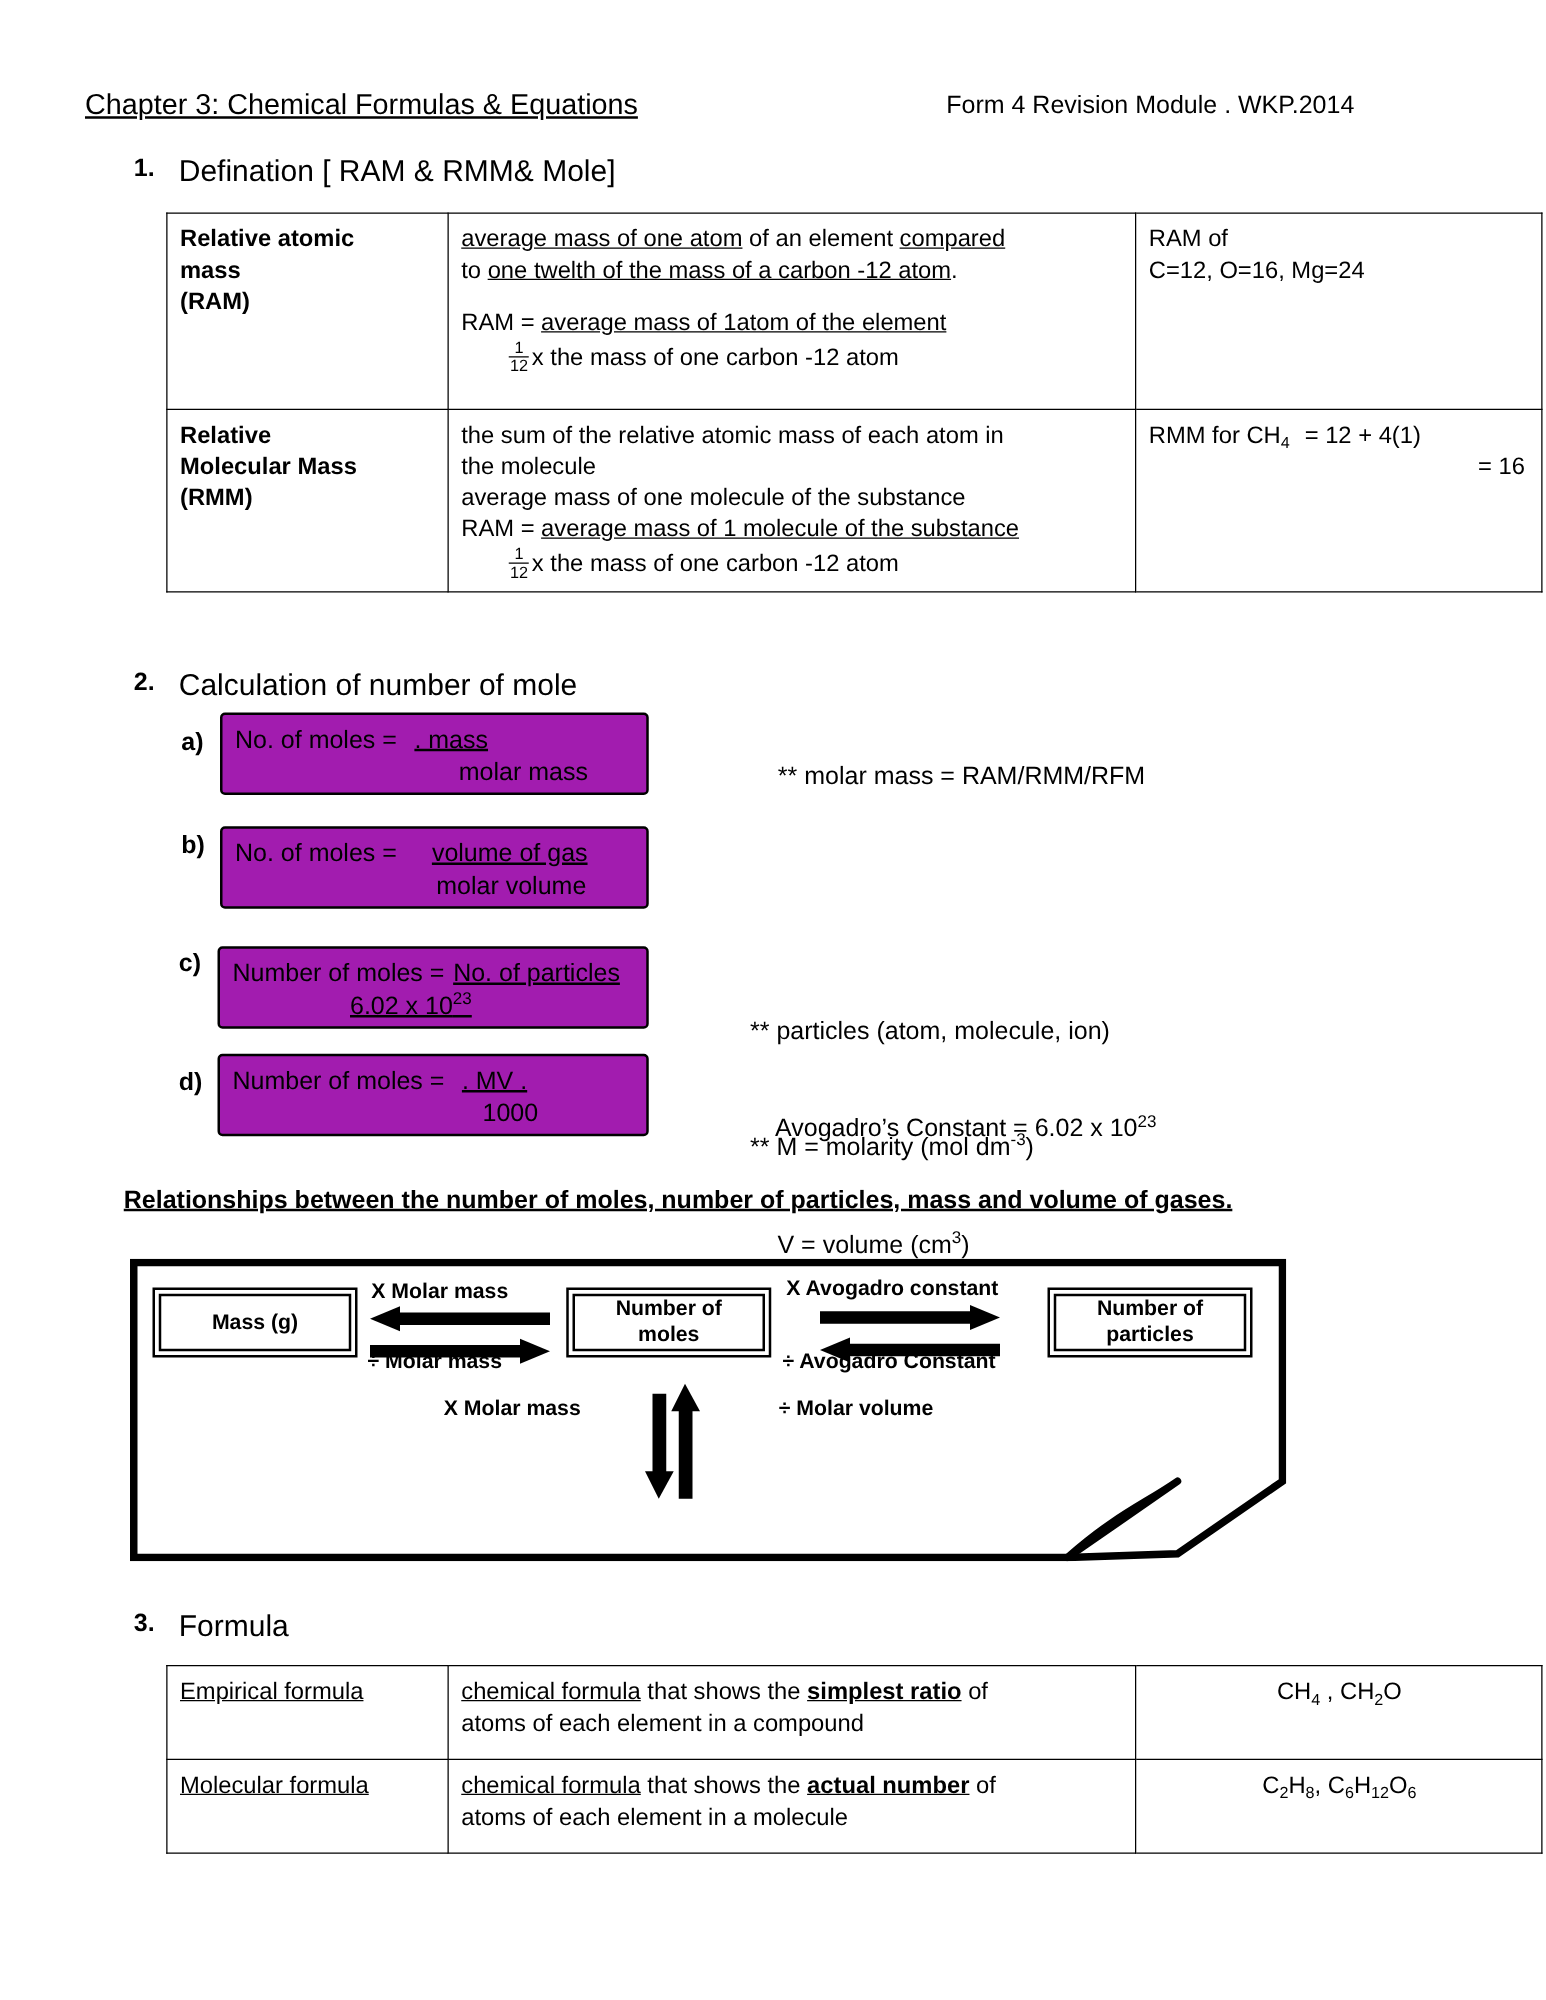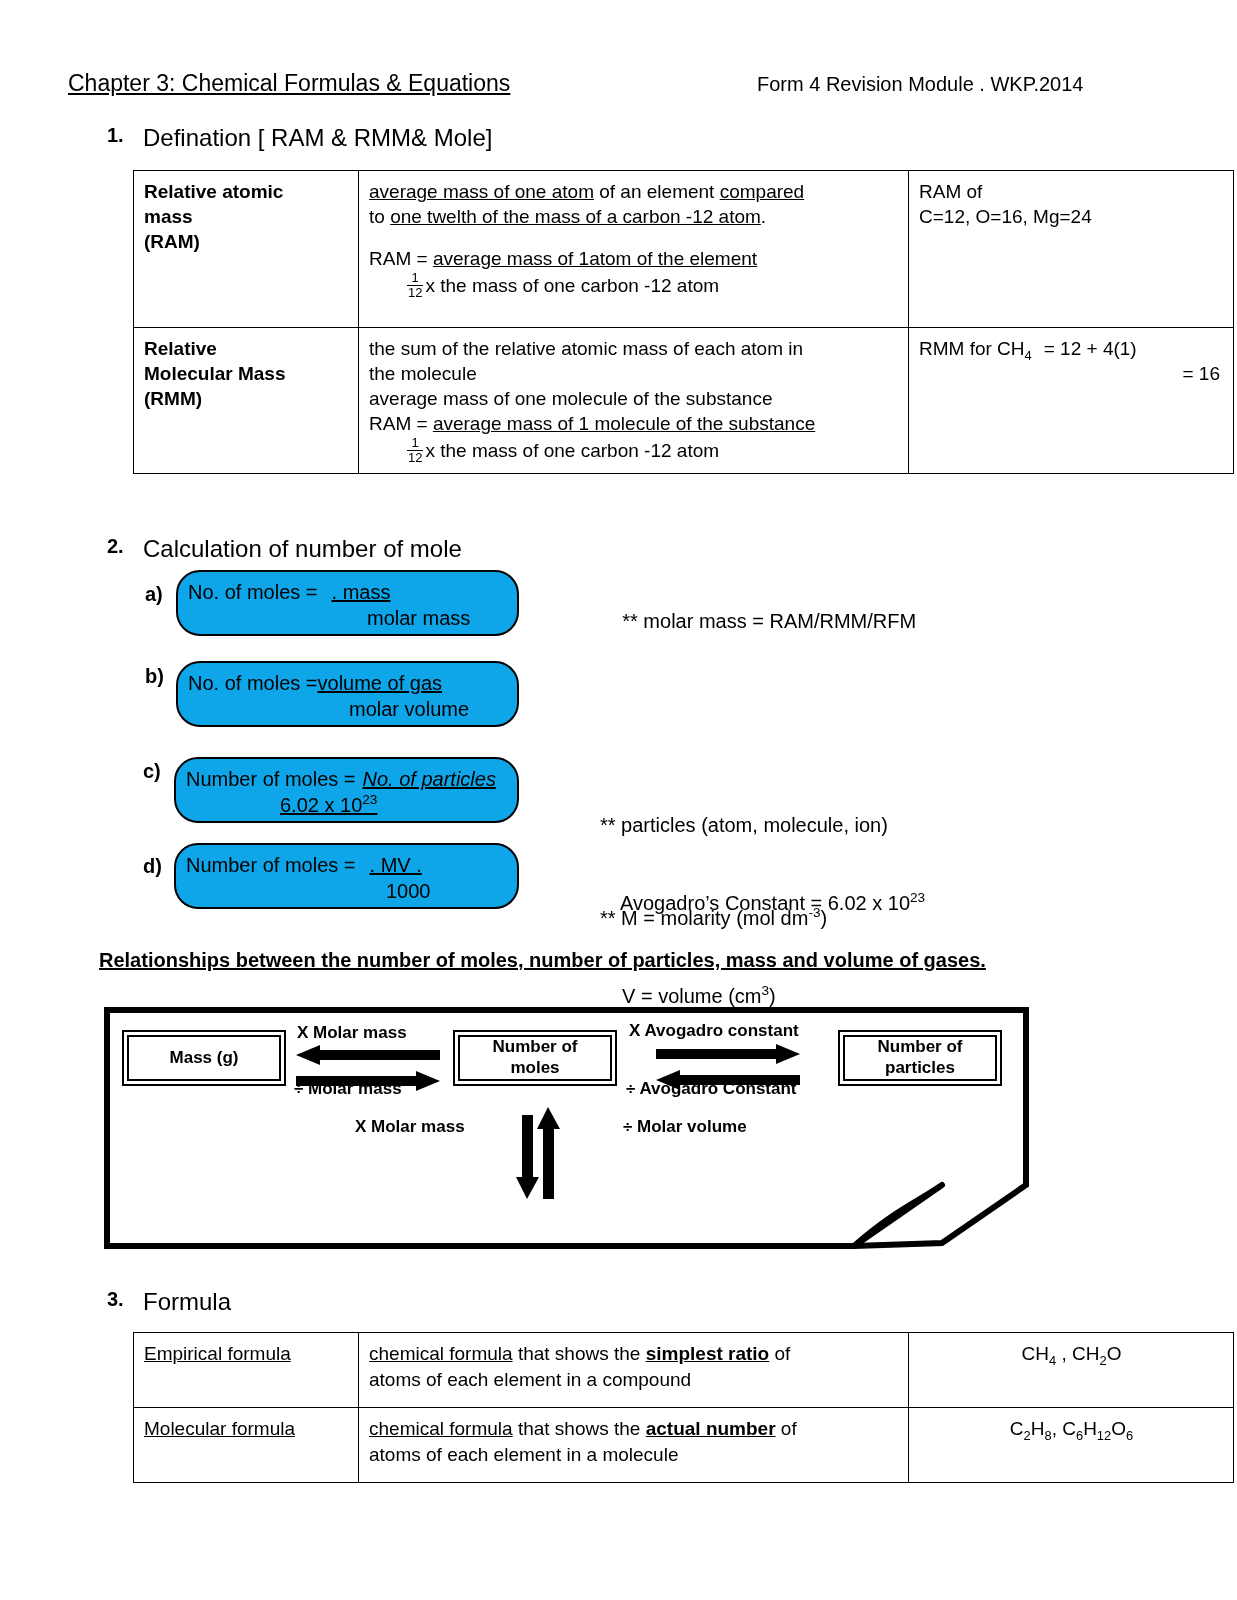--- a/index.html
+++ b/index.html
@@ -86,22 +86,22 @@
   .frac .num { display: block; border-bottom: 1px solid #000; padding: 0 1px; }
   .frac .den { display: block; padding: 0 1px; }
   .ind2 { display: block; margin-left: 38px; }
   .gap { display: block; height: 17px; }
   .rmm-ex-r { display: block; text-align: right; padding-right: 4px; }
 
   
   .fbox {
     position: absolute;
     border: 2px solid #000;
-    border-radius: 24px;
-    background: #0ea5e9;
+    border-radius: 4px;
+    background: #a21caf;
     font-size: 20px;
     line-height: 1.3;
     box-sizing: border-box;
     padding: 7px 10px 0 10px;
   }
   .fletter {
     position: absolute;
     font-weight: bold;
     font-size: 20px;
   }
@@ -264,27 +264,27 @@
   <div class="fbox" style="left:176px; top:570px; width:343px; height:66px;">
     <span class="frow"><span>No. of moles =</span><u class="und" style="margin-left:14px;">.     mass     </u></span>
     <span class="fden" style="margin-left:179px;">molar mass</span>
   </div>
   <div class="fnote" style="left:600px; top:582px;">
     <span>** molar mass = RAM/RMM/RFM</span>
   </div>
 
   <div class="fletter" style="left:145px; top:665px;">b)</div>
   <div class="fbox" style="left:176px; top:661px; width:343px; height:66px;">
-    <span class="frow"><span>No. of moles =</span><u class="und" style="margin-left:0;">volume of gas</u></span>
+    <span class="frow"><span>No. of moles =</span><u class="und" style="margin-left:28px;">volume of gas</u></span>
     <span class="fden" style="margin-left:161px;">molar volume</span>
   </div>
 
   <div class="fletter" style="left:143px; top:760px;">c)</div>
   <div class="fbox" style="left:174px; top:757px; width:345px; height:66px;">
-    <span class="frow"><span>Number of moles =</span><u class="und" style="margin-left:7px;font-style:italic;">No. of particles</u></span>
+    <span class="frow"><span>Number of moles =</span><u class="und" style="margin-left:7px;">No. of particles</u></span>
     <span class="fden" style="margin-left:94px;text-decoration:underline;"><span>6.02 x 10</span><span class="sup">23</span></span>
   </div>
   <div class="fnote" style="left:600px; top:760px;">
     <span class="frow">** particles (atom, molecule, ion)</span>
     <span class="frow" style="padding-left:20px;"><span>Avogadro’s Constant =  6.02 x 10</span><span class="sup">23</span></span>
   </div>
 
   <div class="fletter" style="left:143px; top:855px;">d)</div>
   <div class="fbox" style="left:174px; top:843px; width:345px; height:66px;">
     <span class="frow"><span>Number of moles =</span><u class="und" style="margin-left:14px;">. MV   .</u></span>

